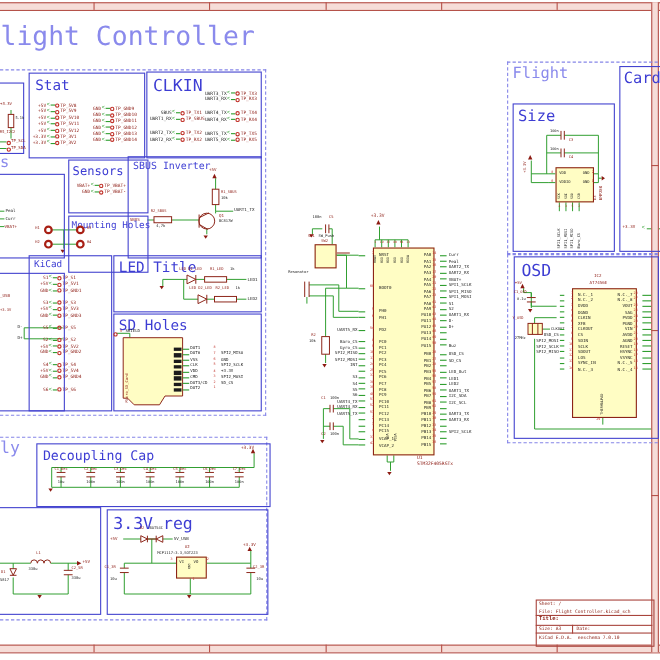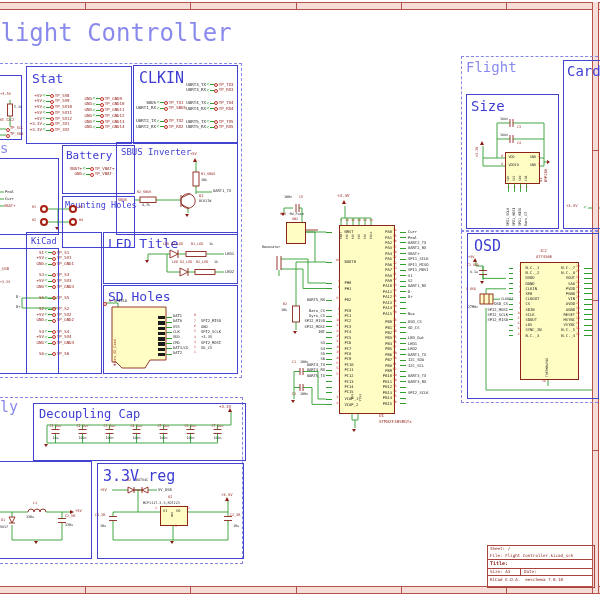--- a/index.html
+++ b/index.html
@@ -369,21 +369,21 @@
       <div class="tp-row">
         <span class="tp-n">UART5_RX</span>
         <span class="ar">˂</span>
         <span class="tw"></span>
         <span class="pc"></span>
         <span class="tp-t">TP_RX5</span>
       </div>
     </div>
 
 <div class="box" style="left:62px;top:145px;width:71px;height:47px"></div>
-<div class="bt" style="left:66px;top:150px;font-size:11px">Battery</div>
+<div class="bt" style="left:66px;top:150px;font-size:11px">Sensors</div>
 <div class="b bat" style="left:66px;top:166px">
 
 <div class="tp-row">
         <span class="tp-n">VBAT+</span>
         <span class="ar">˂</span>
         <span class="tw"></span>
         <span class="pc"></span>
         <span class="tp-t">TP_VBAT+</span>
       </div>
       <div class="tp-row">

